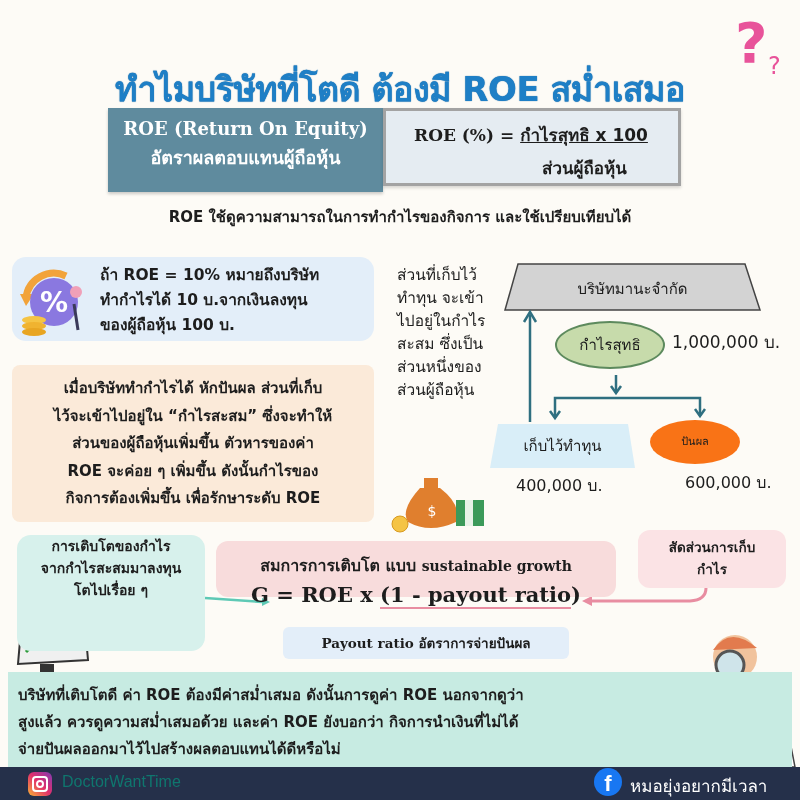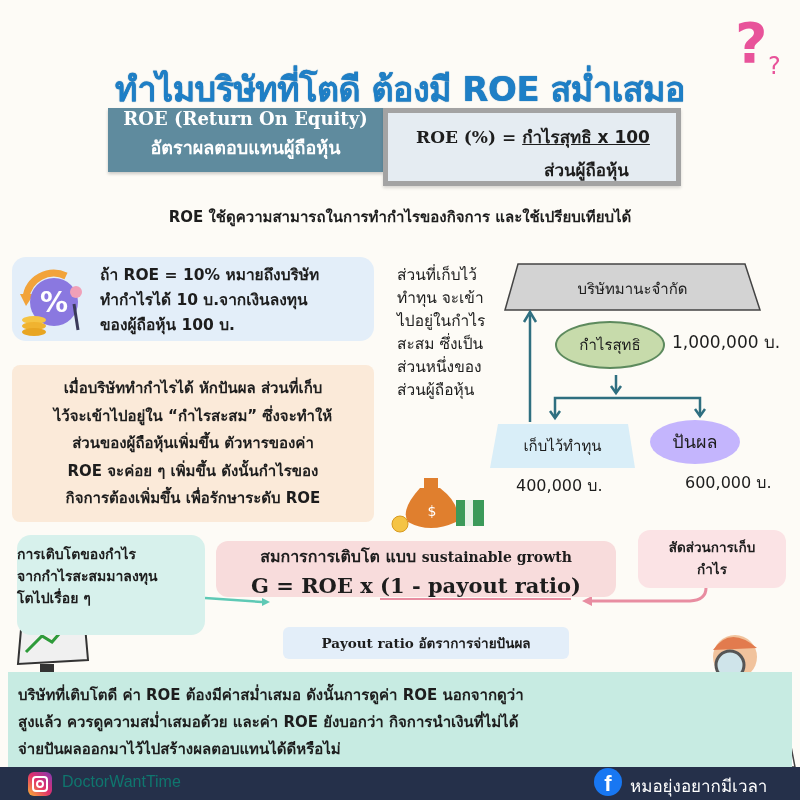--- a/index.html
+++ b/index.html
@@ -2,42 +2,42 @@
 <html><head>
 <meta charset="utf-8">
 <style>
   * { box-sizing: border-box; margin: 0; padding: 0; }
   html, body { width: 800px; height: 800px; overflow: hidden; }
   body { background: #fdfbf6; font-family: "DejaVu Sans", sans-serif; position: relative; color: #1d1d1d; }
   .abs { position: absolute; }
   .title { left: 0; top: 18px; width: 800px; text-align: center; font-size: 34px; font-weight: bold; color: #1e7fc6; letter-spacing: -0.5px; text-shadow: 0 0 1px #0f5f9a; margin-top: 44px; }
   .q1 { left: 735px; top: 10px; font-size: 56px; color: #e8539a; font-weight: bold; }
   .q2 { left: 768px; top: 52px; font-size: 24px; color: #e8539a; }
-  .roe-left { left: 108px; top: 108px; width: 275px; height: 64px; background: #5f8b9e; color: #fff; text-align: center; font-family: "DejaVu Serif", serif; font-weight: bold; box-shadow: 0 2px 3px rgba(0,0,0,0.2); }
+  .roe-left { left: 108px; top: 108px; width: 275px; height: 84px; background: #5f8b9e; color: #fff; text-align: center; padding-top: 10px; font-family: "DejaVu Serif", serif; font-weight: bold; box-shadow: 0 2px 3px rgba(0,0,0,0.2); }
   .roe-left .l1 { font-size: 18px; }
   .roe-left .l2 { font-size: 18px; font-family: "DejaVu Sans", sans-serif; margin-top: 4px; text-align: center; }
-  .roe-right { left: 383px; top: 108px; width: 298px; height: 78px; background: #e5ecf2; border: 5px solid #a3a3a3; padding: 10px 0 6px 28px; font-weight: bold; font-family: "DejaVu Serif", serif; box-shadow: 0 2px 3px rgba(0,0,0,0.15); }
+  .roe-right { left: 383px; top: 108px; width: 298px; height: 78px; background: #e5ecf2; border: 3px solid #a3a3a3; padding: 10px 0 6px 28px; font-weight: bold; font-family: "DejaVu Serif", serif; box-shadow: 0 2px 3px rgba(0,0,0,0.15); }
   .roe-right .f1 { font-size: 17px; }
   .roe-right .num { text-decoration: underline; font-family: "DejaVu Sans", sans-serif; }
   .roe-right .f2 { font-size: 17px; margin-left: 128px; margin-top: 6px; font-family: "DejaVu Sans", sans-serif; }
   .desc { left: 0; top: 205px; width: 800px; text-align: center; font-size: 15px; font-weight: bold; }
   .box-blue { left: 12px; top: 257px; width: 362px; height: 84px; background: #e3eef9; border-radius: 14px; }
   .box-blue .txt { position: absolute; left: 88px; top: 6px; font-size: 15.5px; font-weight: bold; line-height: 25px; }
   .pct-icon { left: 18px; top: 268px; width: 68px; height: 68px; }
   .box-peach { left: 12px; top: 365px; width: 362px; height: 157px; background: #fbead9; border-radius: 8px; text-align: center; padding-top: 10px; font-size: 15px; font-weight: bold; line-height: 27.5px; }
   .side-text { left: 397px; top: 264px; width: 115px; font-size: 15.5px; line-height: 23px; }
   .trap-top-label { left: 505px; top: 277px; width: 255px; text-align: center; font-size: 15px; }
   .ellipse-green { left: 555px; top: 321px; width: 110px; height: 48px; background: #c7dbab; border: 2px solid #5d8a5d; border-radius: 50%; text-align: center; line-height: 44px; font-size: 15px; }
   .net-amount { left: 672px; top: 328px; font-size: 17px; }
   .trap-bot-label { left: 490px; top: 434px; width: 145px; text-align: center; font-size: 15px; }
-  .ellipse-yellow { left: 650px; top: 420px; width: 90px; height: 44px; background: #c4b5fd; border-radius: 50%; text-align: center; line-height: 44px; font-size: 18px; }
+  .ellipse-yellow { left: 650px; top: 420px; width: 90px; height: 44px; background: #f97316; border-radius: 50%; text-align: center; line-height: 44px; font-size: 11px; }
   .amt-400 { left: 516px; top: 473px; font-size: 16px; }
   .amt-600 { left: 660px; top: 470px; font-size: 16px; margin-left: 25px; }
-  .box-mint { left: 17px; top: 535px; width: 188px; height: 100px; background: #d7f1ec; border-radius: 14px; padding-top: 8px; font-size: 14px; font-weight: bold; line-height: 22px; }
-  .box-pink { left: 216px; top: 541px; width: 400px; height: 56px; background: #f8dcdc; border-radius: 12px; text-align: center; padding-top: 3px; }
+  .box-mint { left: 17px; top: 535px; width: 188px; height: 116px; background: #d7f1ec; border-radius: 14px; text-align: center; font-size: 14px; font-weight: bold; line-height: 22px; }
+  .box-pink { left: 216px; top: 541px; width: 400px; height: 56px; background: #f8dcdc; border-radius: 12px; text-align: center; padding-top: 12px; }
   .box-pink .eq1 { font-size: 16px; font-weight: bold; }
   .box-pink .eq1 .eng { font-family: "DejaVu Serif", serif; font-size: 14px; }
   .box-pink .eq2 { font-size: 21px; font-weight: bold; font-family: "DejaVu Serif", serif; margin-top: 4px; }
   .box-pink .eq2 .ul { border-bottom: 2px solid #e88da1; }
   .box-pink2 { left: 638px; top: 530px; width: 148px; height: 58px; background: #fbe3e5; border-radius: 12px; text-align: center; padding-top: 6px; font-size: 13.5px; font-weight: bold; line-height: 22px; }
   .box-payout { left: 283px; top: 627px; width: 286px; height: 32px; background: #e3eef9; border-radius: 6px; text-align: center; line-height: 32px; font-size: 13.5px; font-weight: bold; }
   .box-payout .eng { font-family: "DejaVu Serif", serif; }
   .box-bottom { left: 8px; top: 672px; width: 784px; height: 95px; background: #c7ebe2; padding: 10px 0 0 10px; font-size: 15px; font-weight: bold; line-height: 27px; }
   .footer { left: 0; top: 767px; width: 800px; height: 33px; background: #25304a; }
   .ig-icon { left: 28px; top: 772px; width: 24px; height: 24px; border-radius: 6px; background: linear-gradient(45deg,#f9b233,#e1306c,#833ab4); }

